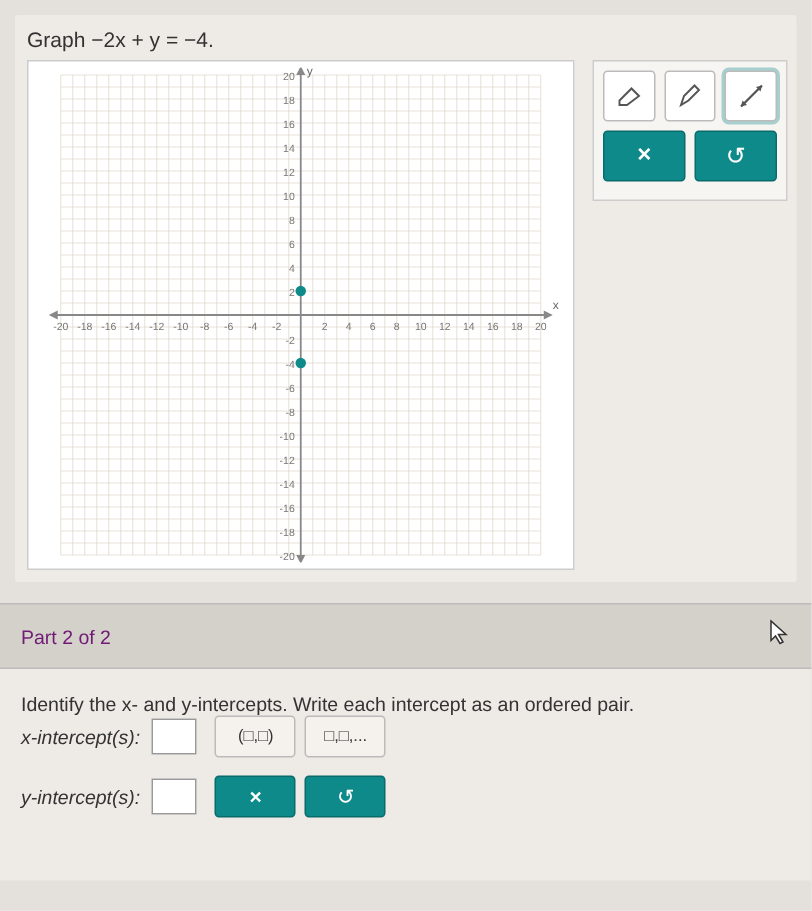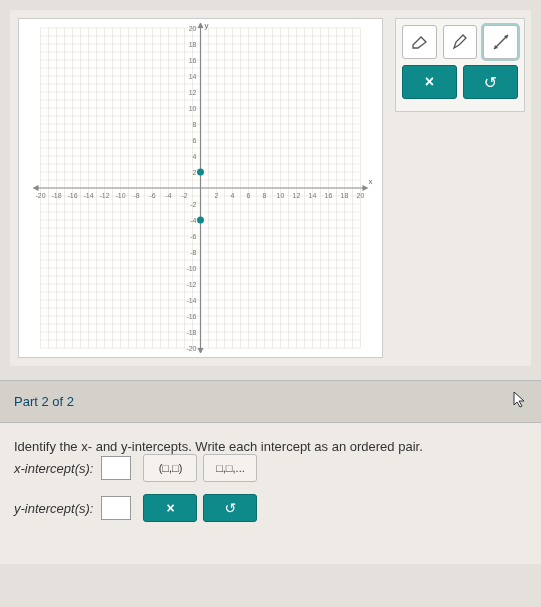--- a/index.html
+++ b/index.html
@@ -70,21 +70,21 @@
     .tick-label { font-size: 7px; fill: #777; font-family: Arial; }
     .axis-label { font-size: 8px; fill: #666; }
     .plotted-pt { fill: #0e8a8a; }
 
     .part-header {
       background: #d4d0ca;
       border-top: 1px solid #bbb;
       border-bottom: 1px solid #bbb;
       padding: 10px 14px;
       margin: 14px -10px 0 -10px;
-      color: #0c4a6e;
+      color: #701a75;
       font-size: 13px;
       display:flex;
       justify-content: space-between;
       align-items:center;
     }
     .cursor-icon { font-size: 15px; color:#333; }
     .part2-body {
       background: #eeeae5;
       margin: 0 -10px;
       padding: 16px 14px 30px 14px;
@@ -123,20 +123,21 @@
       font-size:11px;
       cursor:pointer;
       color:#333;
     }
     .mini-btn.teal { background:#0e8a8a; border-color:#0a6b6b; color:#fff; }
   </style>
 </head>
 <body>
 
 <div class="question-area">
+  <div class="prompt">Graph −2x + y = −4.</div>
   <div class="graph-tools-row">
 
     <div class="graph-container">
       <svg class="graph-svg" width="355" height="330">
         <g transform="translate(177.5,165)">
 
           <g>
 
             <line class="grid-line" x1="-160" y1="-160" x2="-160" y2="160"></line>
               <line class="grid-line" x1="-152" y1="-160" x2="-152" y2="160"></line>

